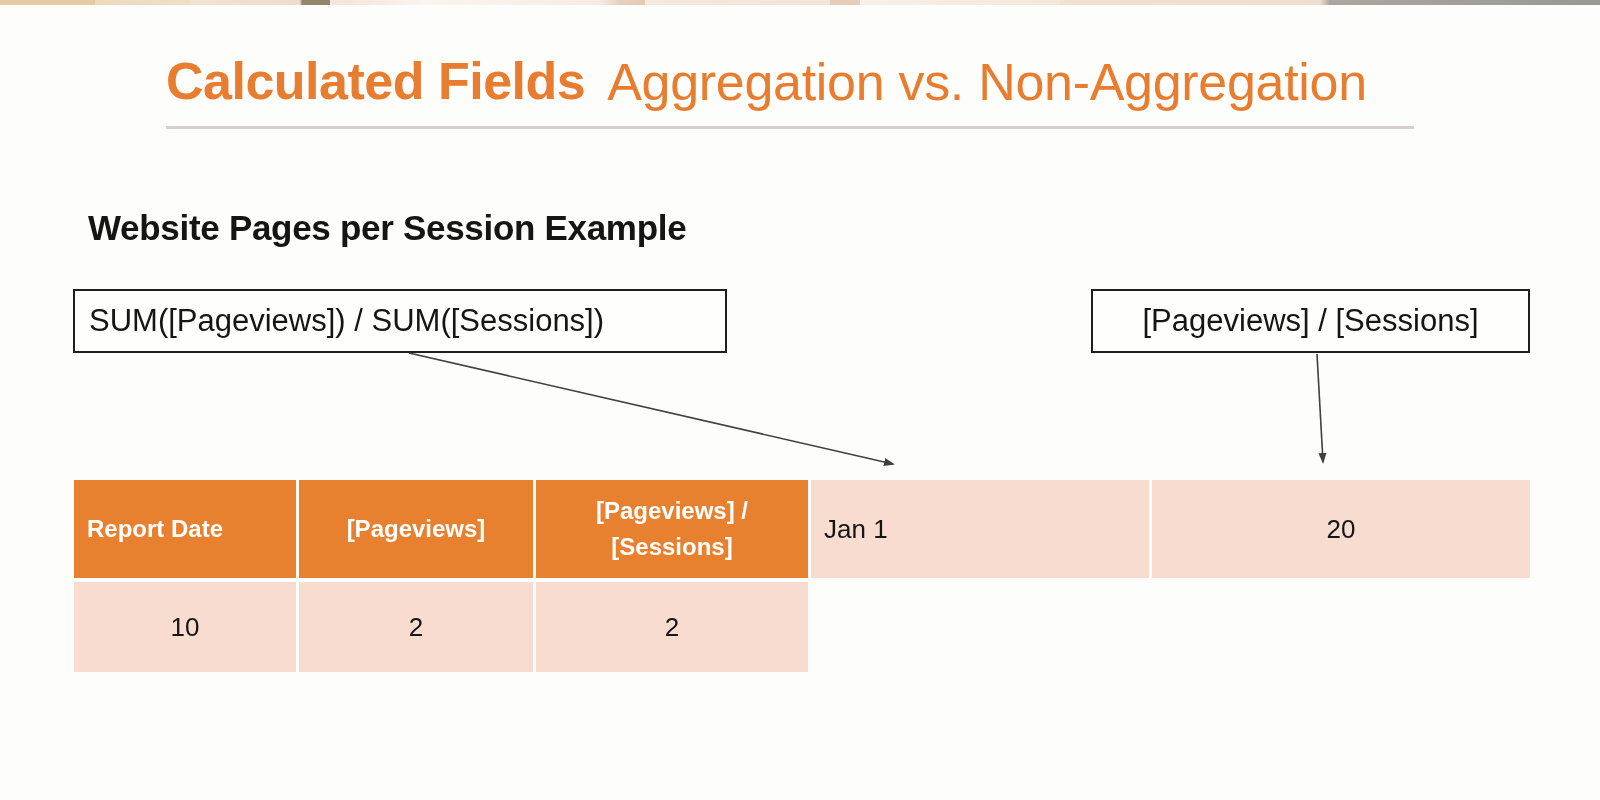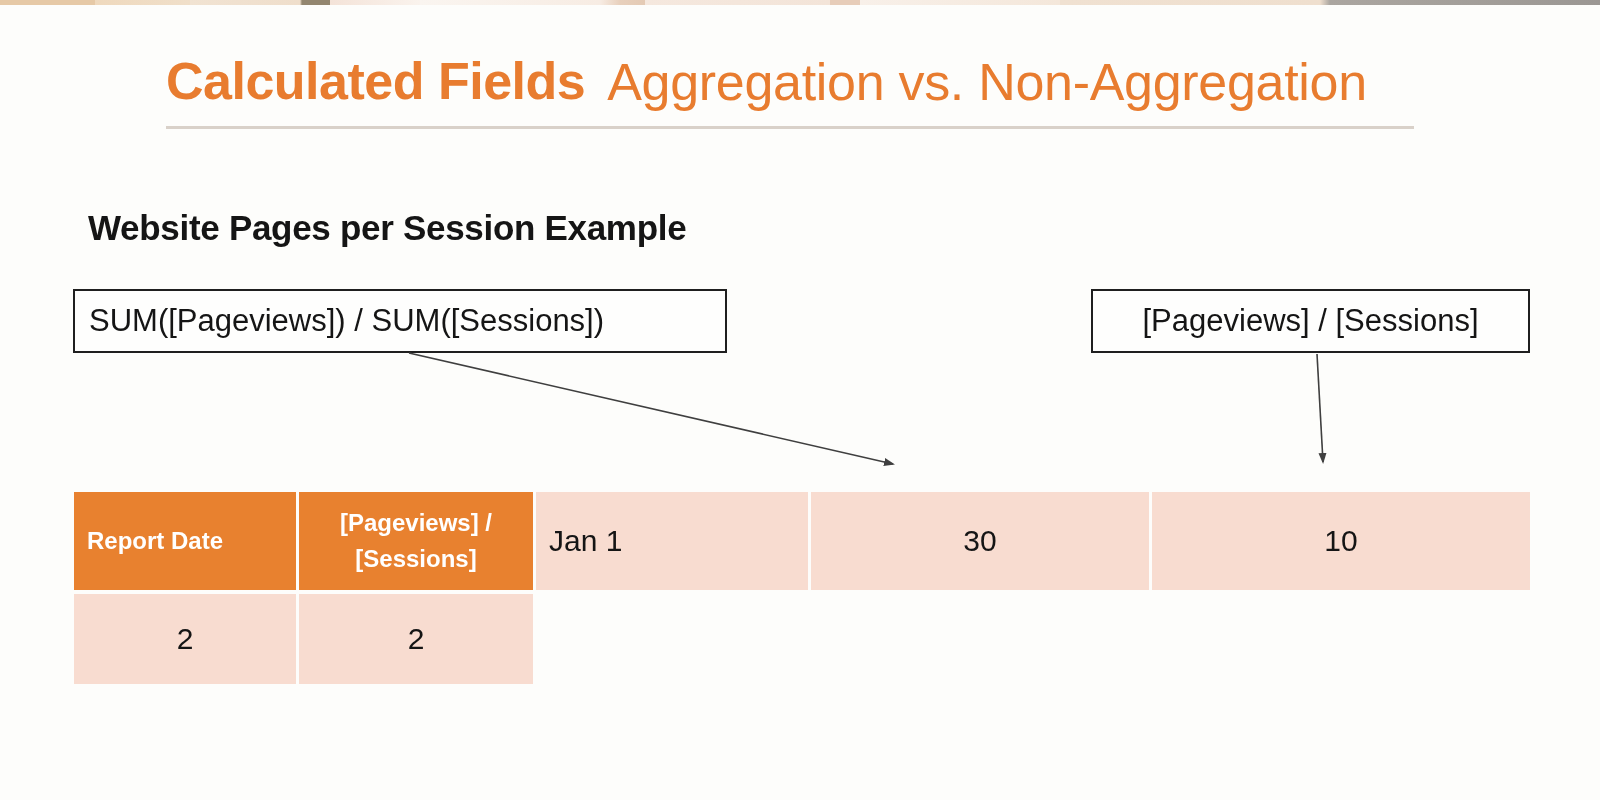--- a/index.html
+++ b/index.html
@@ -59,37 +59,36 @@
   .formula-box.right { left: 1091px; width: 439px; justify-content: center; }
   svg.arrows { position: absolute; left: 0; top: 0; width: 1600px; height: 800px; pointer-events: none; }
   svg.arrows line { stroke: var(--arrow); stroke-width: 1.6; }
   svg.arrows .arrowhead { fill: var(--arrow); }
   .data-table {
     position: absolute; left: 74px; top: 480px;
     display: grid;
     grid-template-columns: 222px 234px 272px 338px 378px;
     grid-template-rows: 98px 90px;
     gap: 4px 3px;
-    margin-top: 12px;
   }
   .cell {
     display: flex; align-items: center; justify-content: center;
     text-align: center;
   }
   .cell.head {
     background: var(--table-header-bg);
     color: var(--header-text);
     font-weight: 700; font-size: 24px;
     line-height: 1.5;
     white-space: pre-line;
   }
   .cell.body {
     background: var(--table-row-bg);
     color: var(--text-dark);
-    font-size: 30px;
+    font-size: 26px;
   }
   .cell.first { justify-content: flex-start; text-align: left; padding-left: 13px; }
 </style>
 </head>
 <body>
 
 <div class="top-strip"></div>
 
 <div class="title-row">
   <span class="title-main">Calculated Fields</span>
@@ -111,20 +110,21 @@
     <marker id="ah" markerWidth="12" markerHeight="10" refX="9" refY="4" orient="auto" markerUnits="userSpaceOnUse">
       <path class="arrowhead" d="M0,0 L11,4 L0,8 z"></path>
     </marker>
   </defs>
   <line x1="409" y1="353" x2="893" y2="464" marker-end="url(#ah)"></line>
   <line x1="1317" y1="354" x2="1323" y2="462" marker-end="url(#ah)"></line>
 </svg>
 
 <div class="data-table">
   <div class="cell head first">Report Date</div>
+  <div class="cell head">[Pageviews]</div>
   <div class="cell head">[Pageviews] / [Sessions]</div>
 
   <div class="cell body first">Jan 1</div>
-  <div class="cell body">30</div>
+  <div class="cell body">20</div>
   <div class="cell body">10</div>
   <div class="cell body">2</div>
   <div class="cell body">2</div>
 </div>
 
 </body></html>

